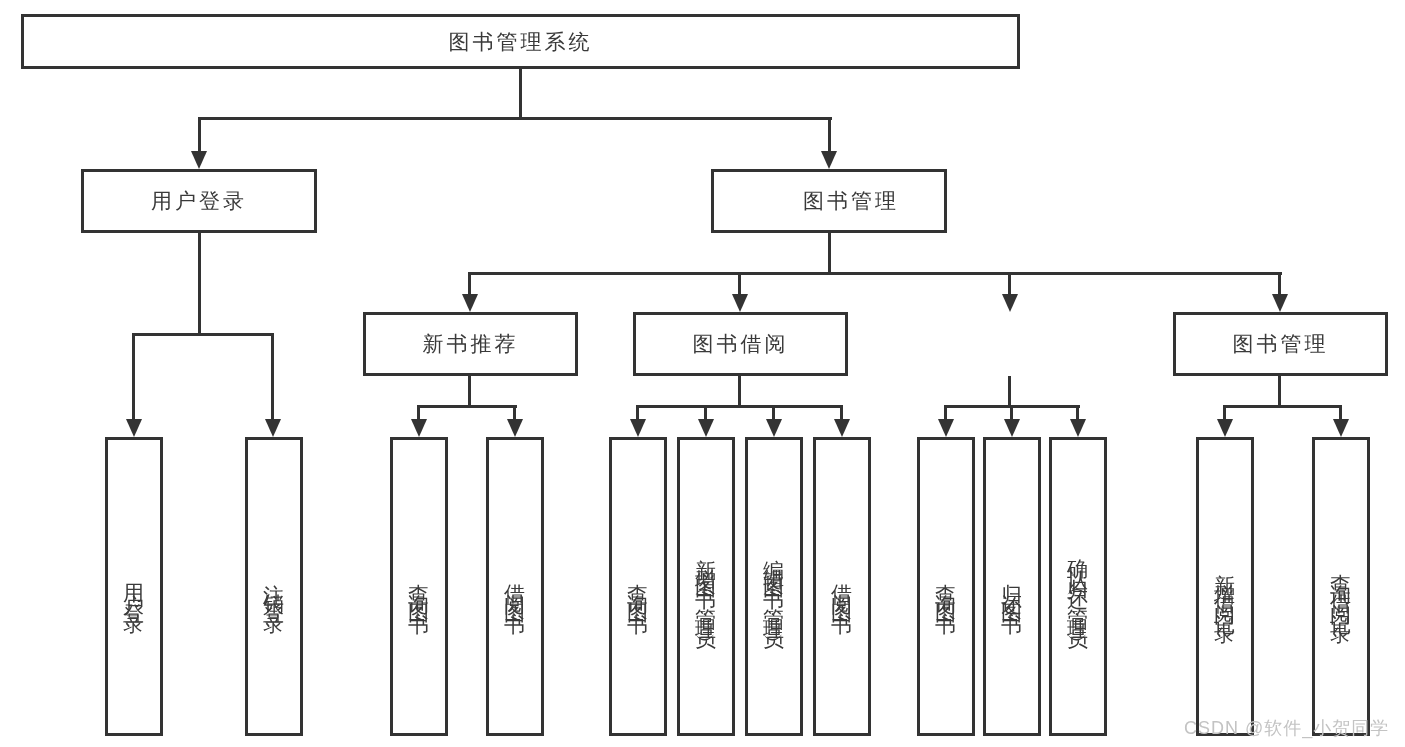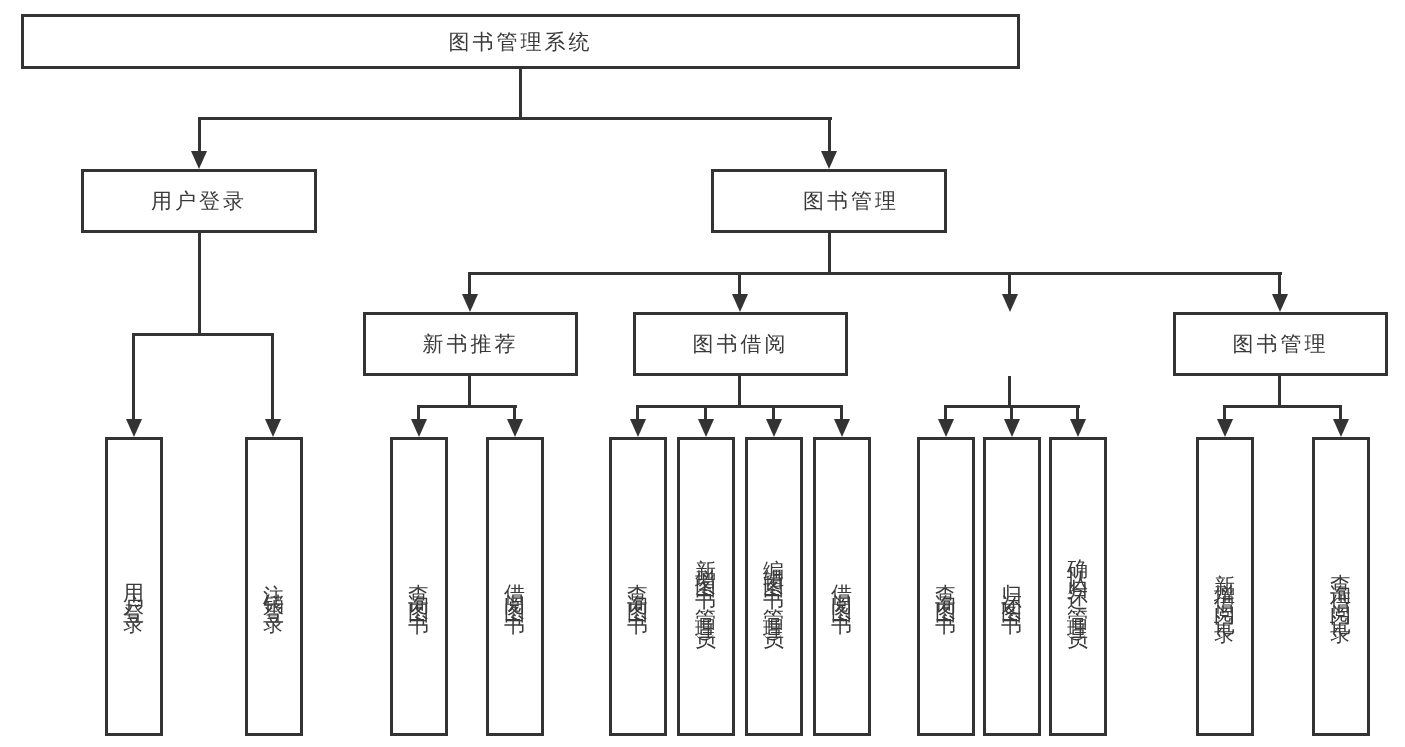--- a/index.html
+++ b/index.html
@@ -183,14 +183,15 @@
     <span class="vtext">确认归还（管理员）</span>
   </div>
 
   <div class="box vbox" style="left:1196px;">
     <span class="vtext">新增借阅记录</span>
   </div>
   <div class="box vbox" style="left:1312px;">
     <span class="vtext">查询借阅记录</span>
   </div>
 
+  <div class="watermark">CSDN @软件_小贺同学</div>
 
 </div>
 
 </body></html>

